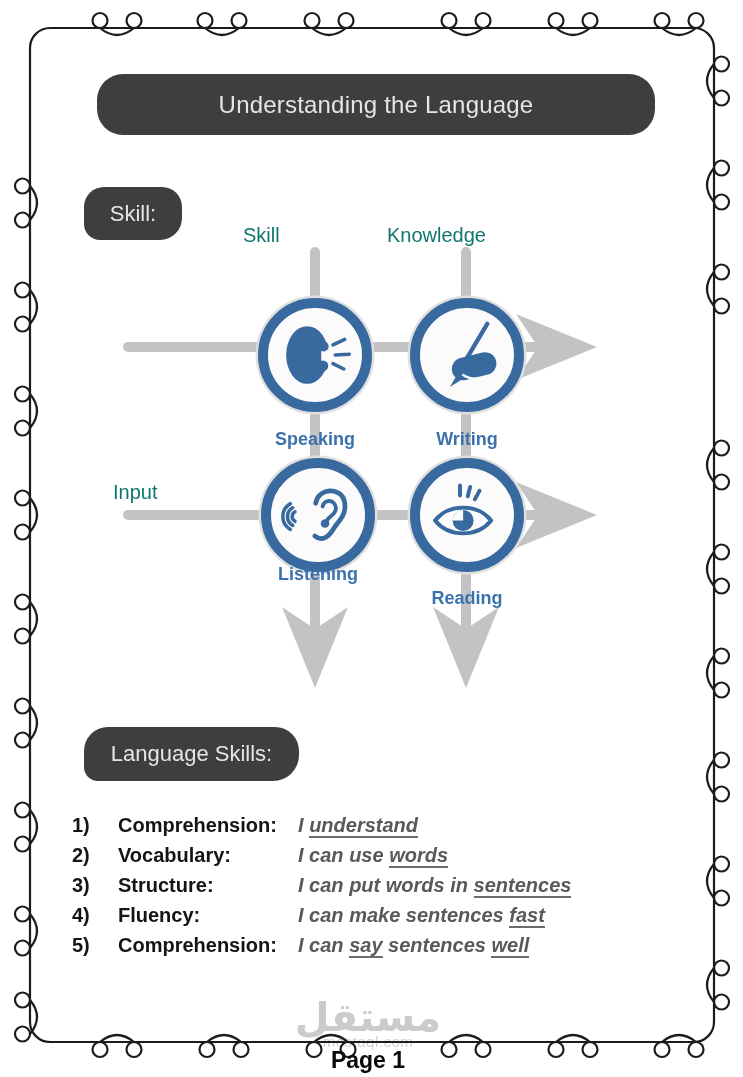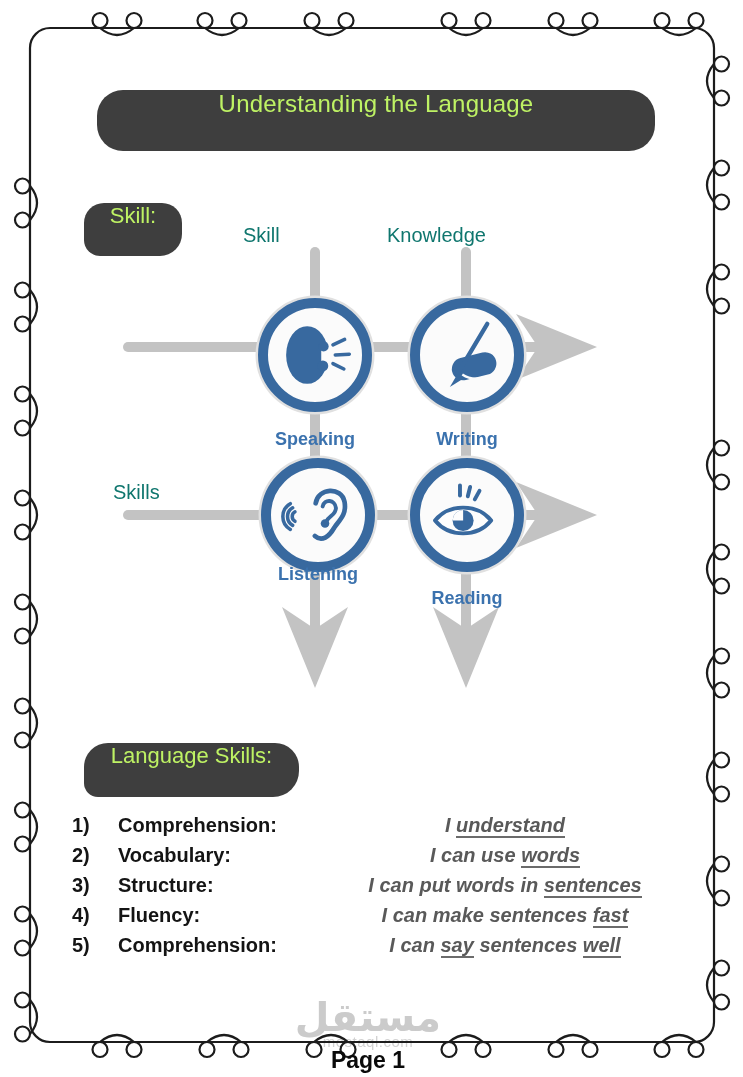--- a/index.html
+++ b/index.html
@@ -4,39 +4,39 @@
 <style>
   html,body{margin:0;padding:0;background:#ffffff;}
   .page{
     position:relative;width:743px;height:1077px;background:#ffffff;overflow:hidden;
     font-family:"Liberation Sans",sans-serif;color:#1c1c1c;
   }
   svg.overlay{position:absolute;left:0;top:0;width:743px;height:1077px;}
   #border-svg{z-index:6;pointer-events:none;}
   #flow-svg{z-index:1;}
   .banner{
-    position:absolute;background:#3e3e3e;color:#bef264;
-    display:flex;align-items:flex-start;justify-content:center;z-index:4;margin-top:16px;
+    position:absolute;background:#3e3e3e;color:#e5e5e5;
+    display:flex;align-items:center;justify-content:center;z-index:4;
   }
   .title-banner{left:97px;top:74px;width:558px;height:61px;border-radius:26px;font-size:24px;letter-spacing:.2px;}
   .uses-banner{left:84px;top:187px;width:98px;height:53px;border-radius:20px 20px 22px 16px;font-size:22px;}
   .skills-banner{left:84px;top:727px;width:215px;height:54px;border-radius:24px 24px 26px 14px;font-size:22px;}
   .axis-label{position:absolute;width:140px;text-align:left;font-size:20px;color:#0f766e;z-index:3;}
   .node{
     position:absolute;width:114px;height:114px;border-radius:50%;
     background:#fbfbfb;border:10px solid #38699f;box-sizing:border-box;
     box-shadow:0 0 0 2.5px #e0e0e0;z-index:2;
     display:flex;align-items:center;justify-content:center;
   }
   .node svg.icon{width:78px;height:78px;}
   .node-label{position:absolute;width:140px;text-align:center;font-size:18px;font-weight:bold;color:#3b72ae;z-index:3;}
   #skills-list{position:absolute;left:72px;top:810px;width:640px;z-index:3;}
   .skill-row{display:grid;grid-template-columns:46px 180px auto;height:30px;line-height:30px;align-items:center;}
   .skill-number,.skill-label{font-weight:bold;font-size:20px;color:#141414;}
-  .skill-desc{font-size:20px;font-style:italic;font-weight:bold;color:#595959;white-space:nowrap;text-align:center;}
+  .skill-desc{font-size:20px;font-style:italic;font-weight:bold;color:#595959;white-space:nowrap;}
   .skill-desc .u{border-bottom:2px solid #6b6b6b;}
   .watermark-ar{
     position:absolute;left:268px;top:1000px;width:200px;text-align:center;z-index:5;
     font-family:"DejaVu Sans",sans-serif;font-size:40px;font-weight:bold;color:#cbcbcb;line-height:34px;
   }
   .watermark-en{
     position:absolute;left:268px;top:1034px;width:200px;text-align:center;z-index:5;
     font-size:15px;color:#d2d2d2;letter-spacing:.5px;line-height:16px;
   }
   .page-label{
@@ -163,21 +163,21 @@
     <g fill="#c3c3c3">
       <polygon points="516,314 538,347 516,380 597,347"></polygon>
       <polygon points="516,482 538,515 516,548 597,515"></polygon>
       <polygon points="282,607 315,629 348,607 315,688"></polygon>
       <polygon points="433,607 466,629 499,607 466,688"></polygon>
     </g>
   </svg>
 
   <div class="axis-label" style="left:243px;top:224px">Skill</div>
   <div class="axis-label" style="left:387px;top:224px">Knowledge</div>
-  <div class="axis-label" style="left:113px;top:481px">Skills</div>
+  <div class="axis-label" style="left:113px;top:481px">Input</div>
 
   <div class="node" style="left:258px;top:298px">
     <svg class="icon" viewBox="0 0 100 100">
       <ellipse cx="40" cy="50" rx="27" ry="37" fill="#38699f"></ellipse>
       <path d="M58,36 L94,50 L58,68 Z" fill="#fbfbfb"></path>
       <circle cx="61" cy="39" r="6.5" fill="#38699f"></circle>
       <circle cx="60" cy="64" r="7" fill="#38699f"></circle>
       <g stroke="#38699f" stroke-width="4.5" stroke-linecap="round">
         <line x1="73" y1="37" x2="88" y2="30"></line>
         <line x1="76" y1="50" x2="94" y2="49"></line>

